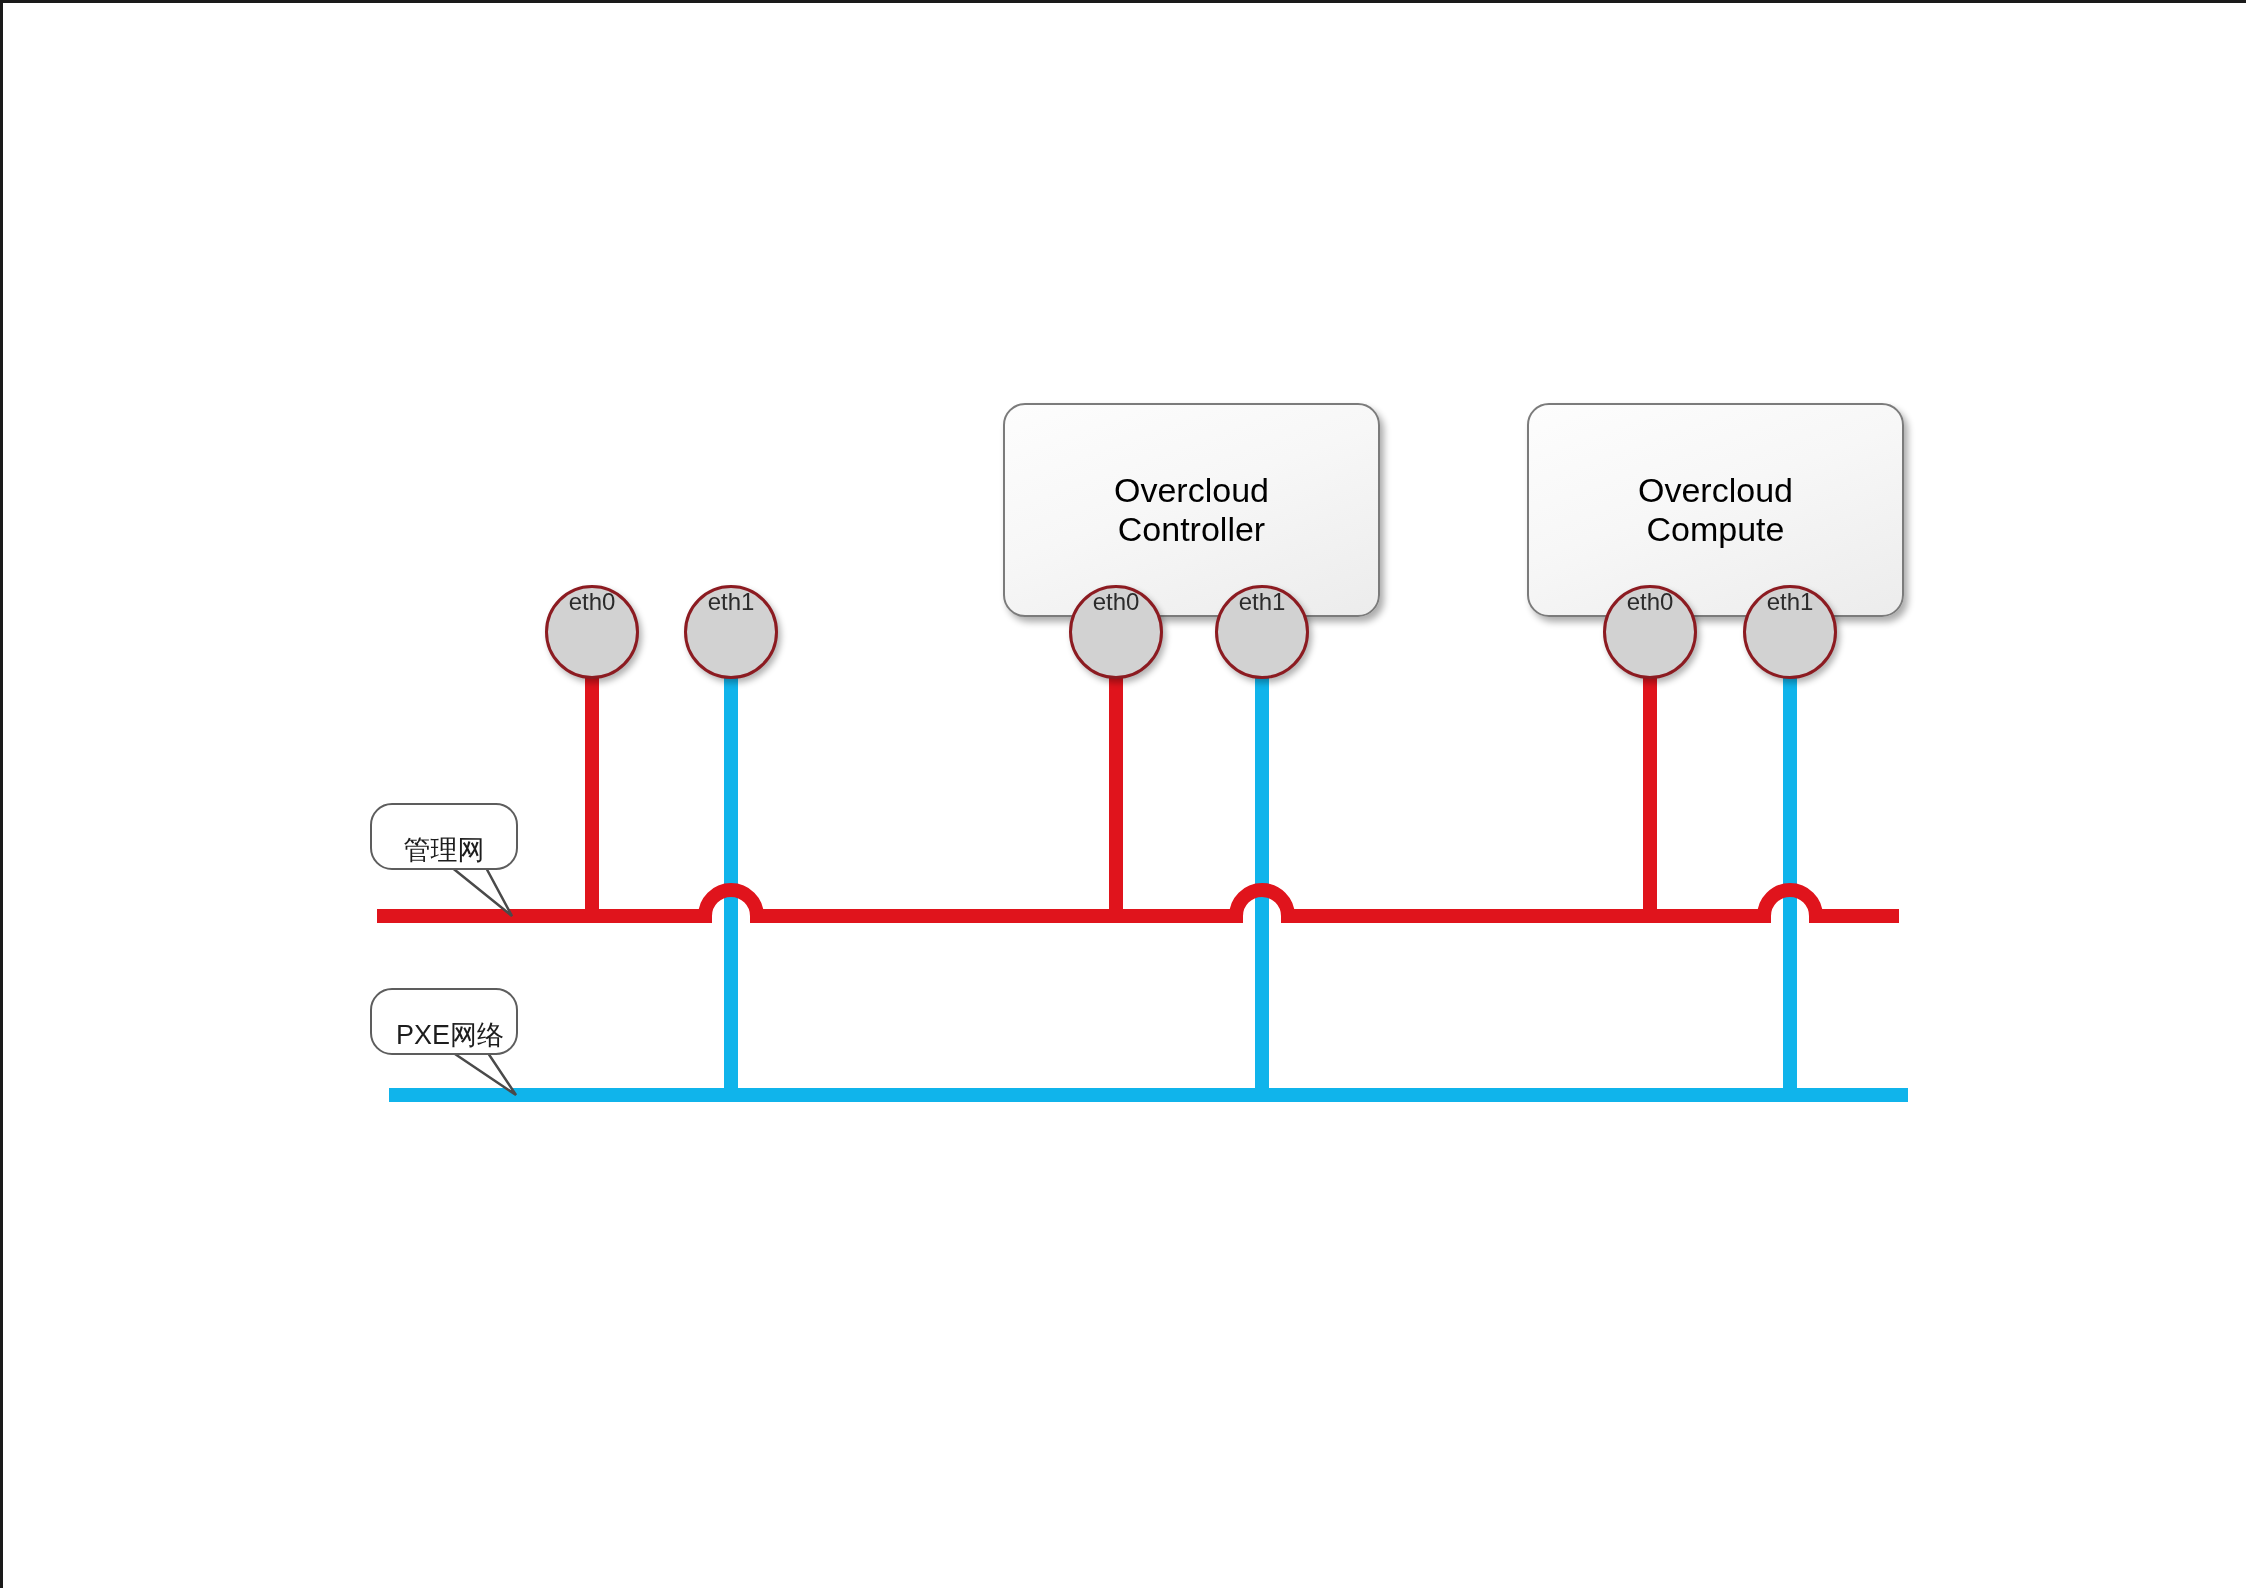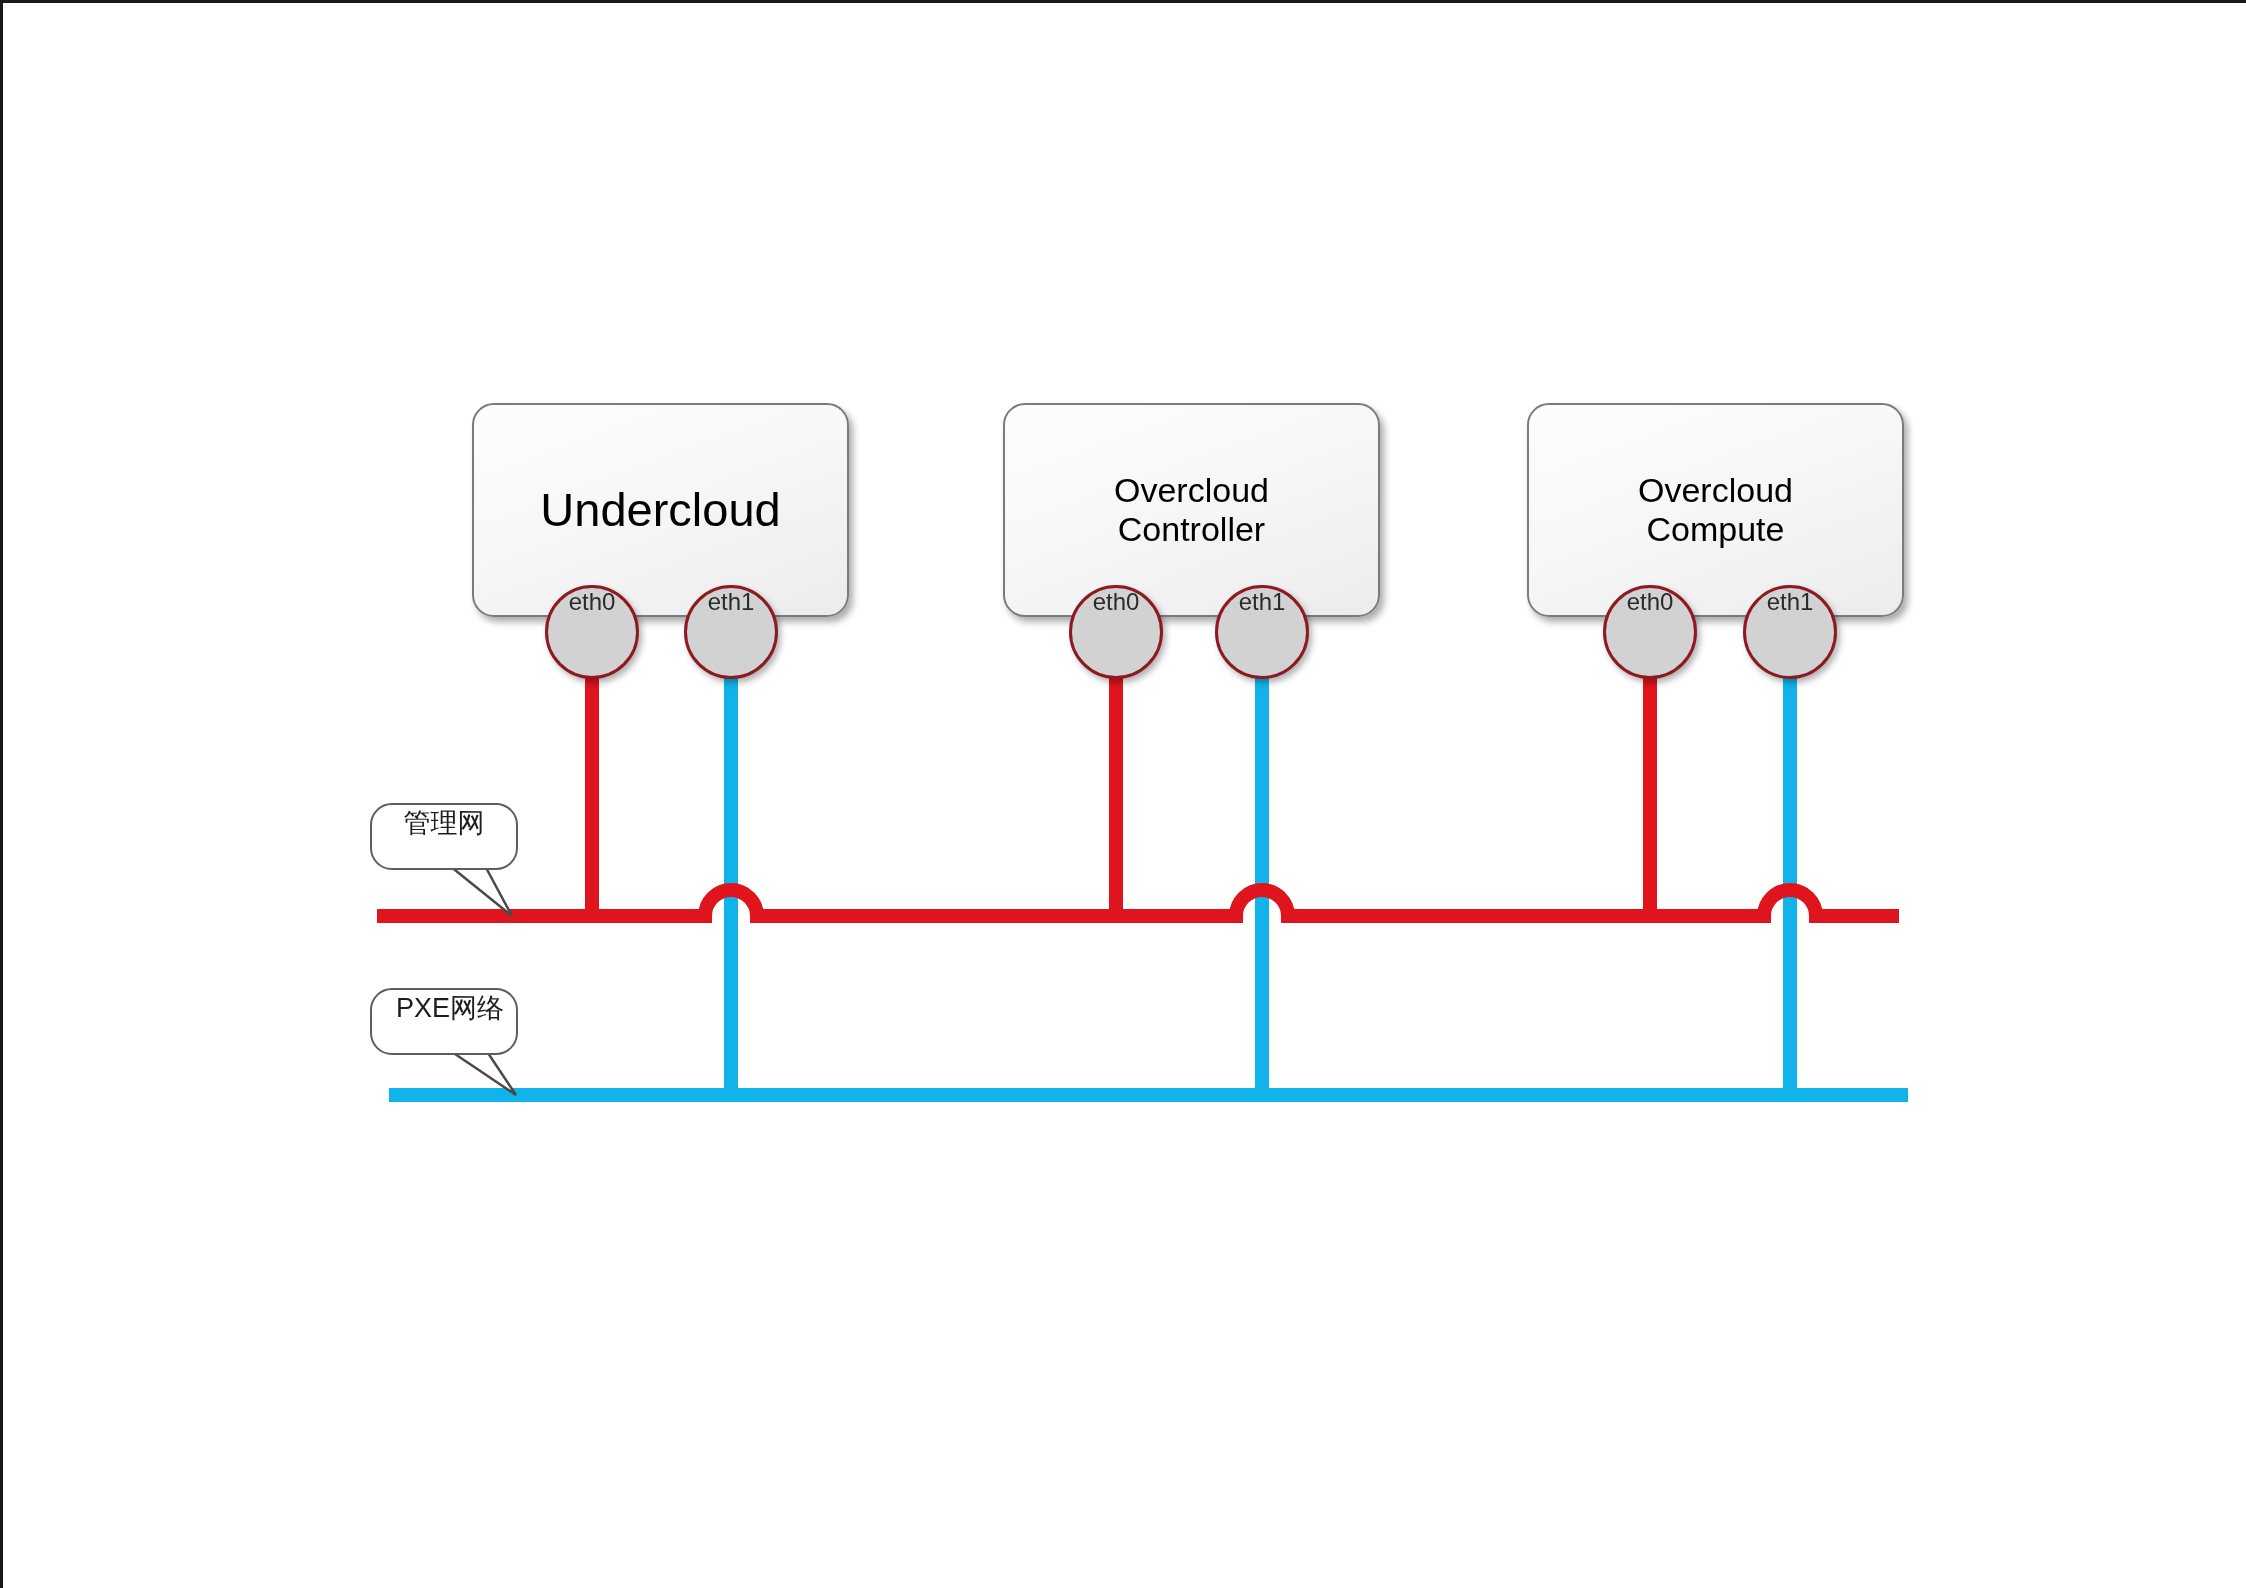--- a/index.html
+++ b/index.html
@@ -81,21 +81,21 @@
   }
 
   
   .callout {
     position: absolute;
     border: 2px solid #5d5d5d;
     border-radius: 22px;
     background: #ffffff;
     box-sizing: border-box;
     display: flex;
-    align-items: flex-start;
+    align-items: flex-end;
     justify-content: center;
   }
   .callout-label {
     font-family: "Liberation Sans", sans-serif;
     font-size: 27px;
     color: #1d1d1d;
   }
 </style>
 </head>
 <body>
@@ -113,23 +113,20 @@
         <line x1="389" y1="1095" x2="1908" y2="1095" stroke="#10b4eb" stroke-width="14" stroke-linecap="butt"></line>
         <line x1="592" y1="672" x2="592" y2="923" stroke="#e0141c" stroke-width="14"></line>
         <line x1="1116" y1="672" x2="1116" y2="923" stroke="#e0141c" stroke-width="14"></line>
         <line x1="1650" y1="672" x2="1650" y2="923" stroke="#e0141c" stroke-width="14"></line>
         <path d="M 377 916 L 705 916 A 26 26 0 0 1 757 916 L 1236 916 A 26 26 0 0 1 1288 916 L 1764 916 A 26 26 0 0 1 1816 916 L 1899 916" fill="none" stroke="#e0141c" stroke-width="14" stroke-linecap="butt" stroke-linejoin="miter"></path>
         <path d="M 450 866 L 512 916 L 484 864 Z" fill="#ffffff" stroke="#4a4a4a" stroke-width="2.5" stroke-linejoin="miter"></path>
         <path d="M 452 1052 L 516 1095 L 486 1050 Z" fill="#ffffff" stroke="#4a4a4a" stroke-width="2.5" stroke-linejoin="miter"></path>
       </g>
   </svg>
 
-  <div class="node-box" id="box-0" style="left: 472px; top: 403px; width: 377px; height: 214px;">
-    <div class="node-title single">Undercloud</div>
-  </div>
   <div class="node-box" id="box-1" style="left: 1003px; top: 403px; width: 377px; height: 214px;">
     <div class="node-title">Overcloud
 Controller</div>
   </div>
   <div class="node-box" id="box-2" style="left: 1527px; top: 403px; width: 377px; height: 214px;">
     <div class="node-title">Overcloud
 Compute</div>
   </div>
 
   <div class="nic" id="nic-0-0" style="left: 545px; top: 585px;">

